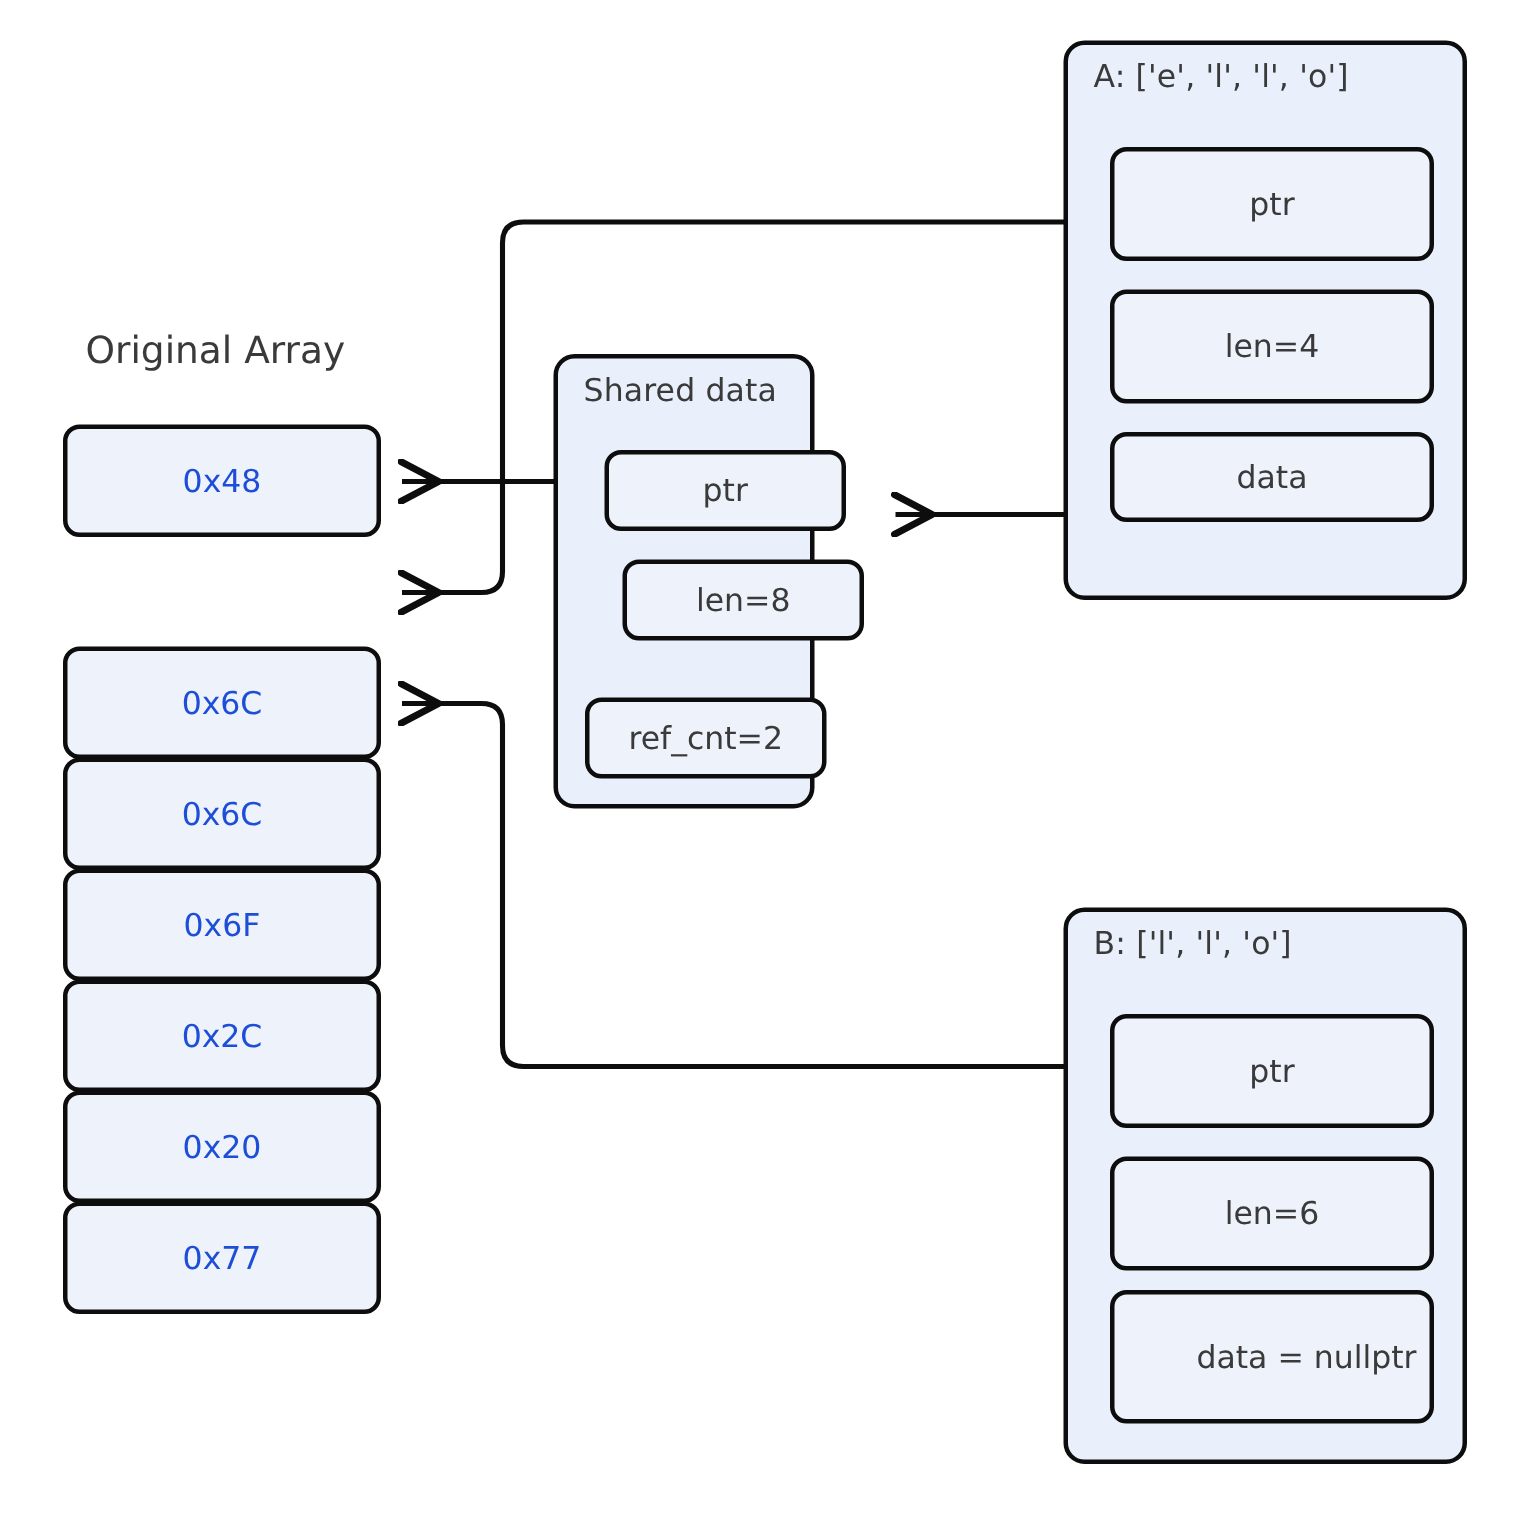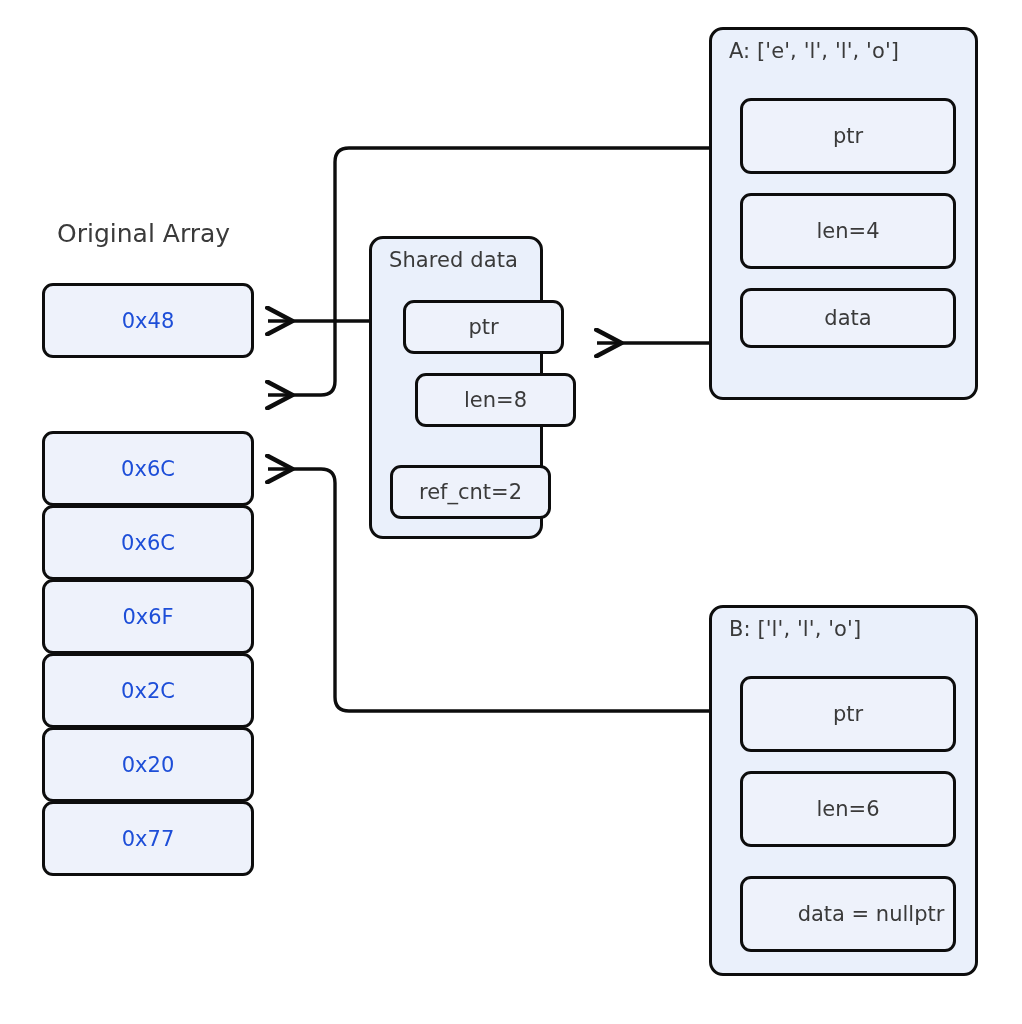--- a/index.html
+++ b/index.html
@@ -123,16 +123,16 @@
     <div class="group-title">A: ['e', 'l', 'l', 'o']</div>
     <div class="field-box" style="left:28px; top:68px; width:216px; height:76px;">ptr</div>
     <div class="field-box" style="left:28px; top:163px; width:216px; height:76px;">len=4</div>
     <div class="field-box" style="left:28px; top:258px; width:216px; height:60px;">data</div>
   </div>
 
   <div class="group-box" style="left:709px; top:605px; width:269px; height:371px;">
     <div class="group-title">B: ['l', 'l', 'o']</div>
     <div class="field-box" style="left:28px; top:68px; width:216px; height:76px;">ptr</div>
     <div class="field-box" style="left:28px; top:163px; width:216px; height:76px;">len=6</div>
-    <div class="field-box" style="left:28px; top:268px; width:216px; height:76px;padding-left:46px;">data = nullptr</div>
+    <div class="field-box" style="left:28px; top:252px; width:216px; height:89px;padding-left:46px;">data = nullptr</div>
   </div>
 
 </div>
 
 </body></html>

